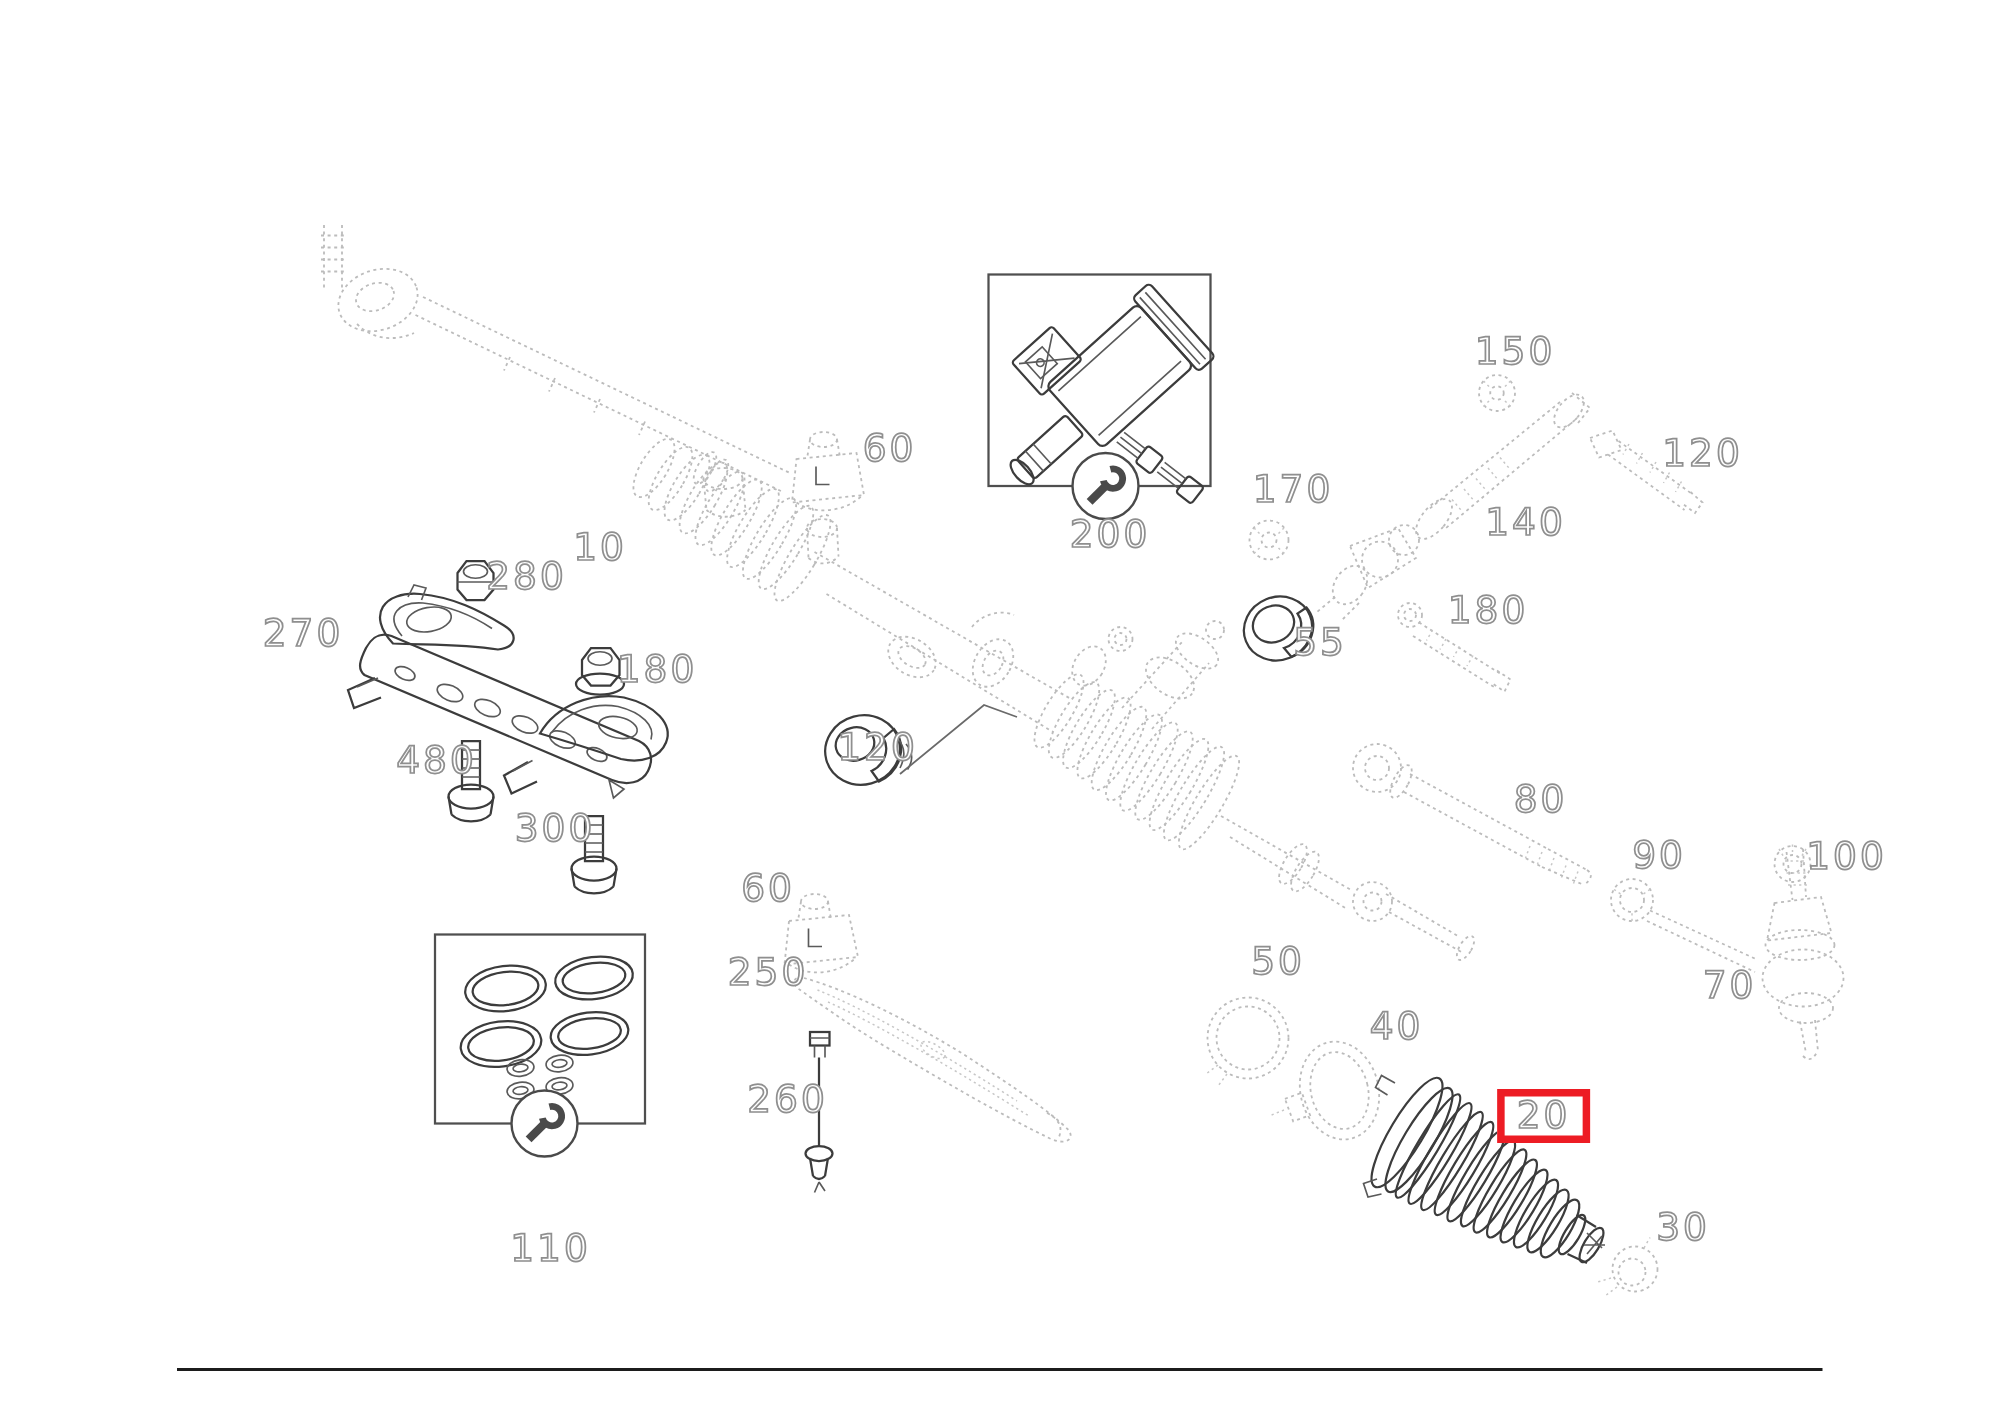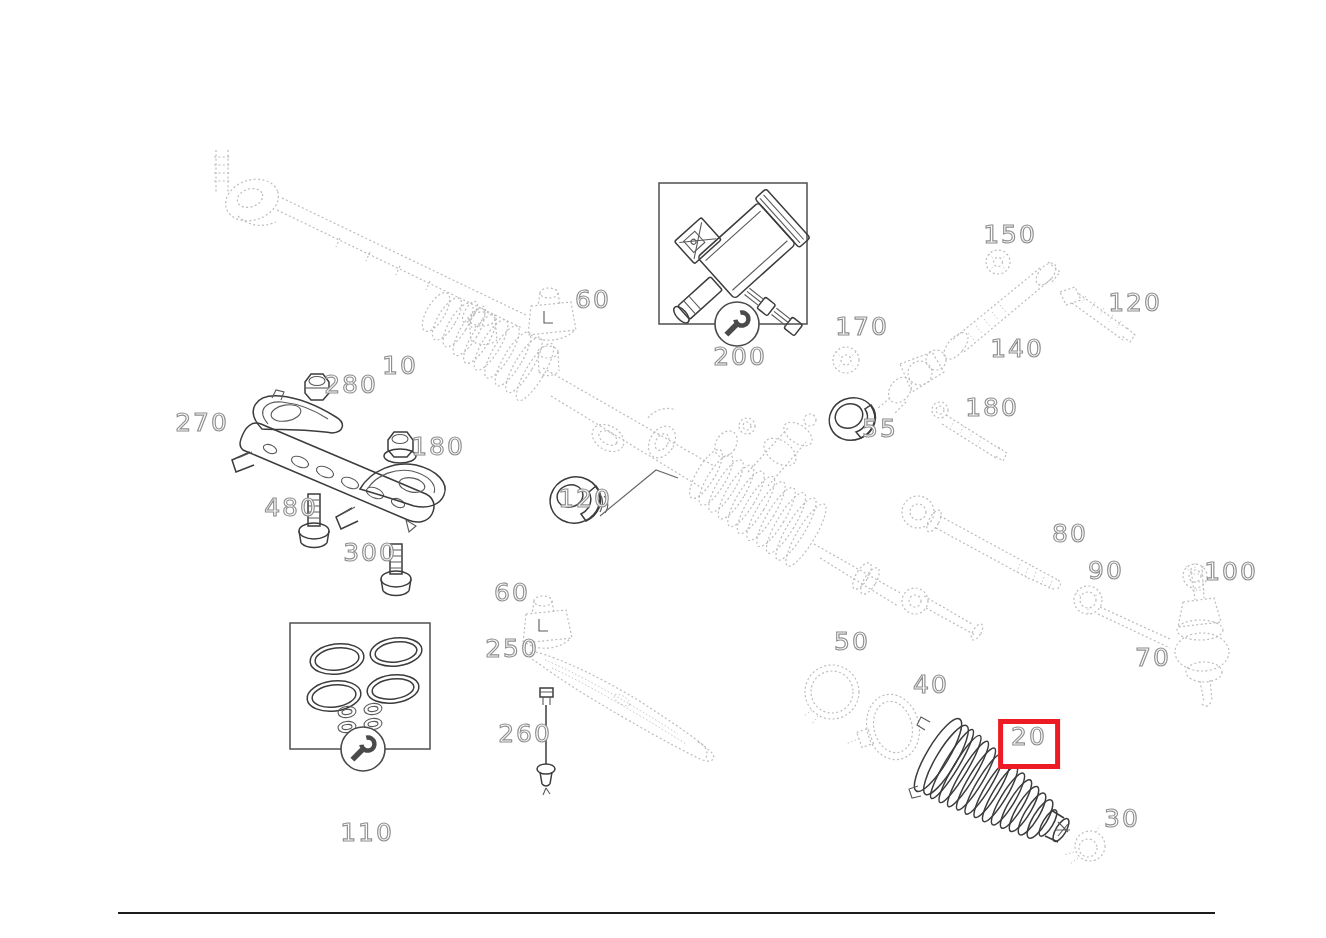--- a/index.html
+++ b/index.html
@@ -15,21 +15,21 @@
   .lead{fill:none;stroke:#6a6a6a;stroke-width:1.2;}
   .wrench-bg{fill:#ffffff;stroke:#4a4a4a;stroke-width:1.6;}
   .wr{fill:none;stroke:#4a4a4a;}
   
   .part-label{position:absolute;transform:translate(-50%,-50%);
     font-size:25px;letter-spacing:2px;line-height:1;white-space:nowrap;
     color:#9b9b9b;user-select:none;}
   @supports (-webkit-text-stroke: 1px #000){
     .part-label{color:#ffffff;-webkit-text-stroke:1.15px #8f8f8f;}
   }
-  .part-label.highlighted{background:#ffffff;border:5px solid #ed1c24;padding:0 8px 15px 8px;}
+  .part-label.highlighted{background:#ffffff;border:5px solid #ed1c24;padding:0 8px 1px 8px;}
   .divider{position:absolute;left:118px;top:912px;width:1097px;height:0;
     border-top:2.5px solid #1c1c1c;}
 </style>
 </head>
 <body>
 
 <div class="stage">
 
   <svg class="art" width="1326" height="938" viewBox="0 0 1326 938">
 
@@ -377,21 +377,21 @@
   <div style="position:absolute;left:0;top:0;width:100%;height:100%;">
       <div class="part-label" style="left: 400px; top: 365px; text-align: right;">10</div>
       <div class="part-label highlighted" style="left: 1029px; top: 744px; border-color: rgb(237, 28, 36);">20</div>
       <div class="part-label" style="left: 1122px; top: 818px;">30</div>
       <div class="part-label" style="left: 931px; top: 684px;">40</div>
       <div class="part-label" style="left: 852px; top: 641px;">50</div>
       <div class="part-label" style="left: 880px; top: 428px;">55</div>
       <div class="part-label" style="left: 593px; top: 299px;">60</div>
       <div class="part-label" style="left: 512px; top: 592px;">60</div>
       <div class="part-label" style="left: 1153px; top: 657px;">70</div>
-      <div class="part-label" style="left: 1027px; top: 533px; margin-left: 43px;">80</div>
+      <div class="part-label" style="left: 1027px; top: 533px;">80</div>
       <div class="part-label" style="left: 1106px; top: 570px;">90</div>
       <div class="part-label" style="left: 1231px; top: 571px;">100</div>
       <div class="part-label" style="left: 367px; top: 784px; margin-top: 48px;">110</div>
       <div class="part-label" style="left: 585px; top: 498px;">120</div>
       <div class="part-label" style="left: 1017px; top: 348px;">140</div>
       <div class="part-label" style="left: 1010px; top: 234px;">150</div>
       <div class="part-label" style="left: 1135px; top: 302px;">120</div>
       <div class="part-label" style="left: 862px; top: 326px;">170</div>
       <div class="part-label" style="left: 992px; top: 407px;">180</div>
       <div class="part-label" style="left: 740px; top: 356px;">200</div>

